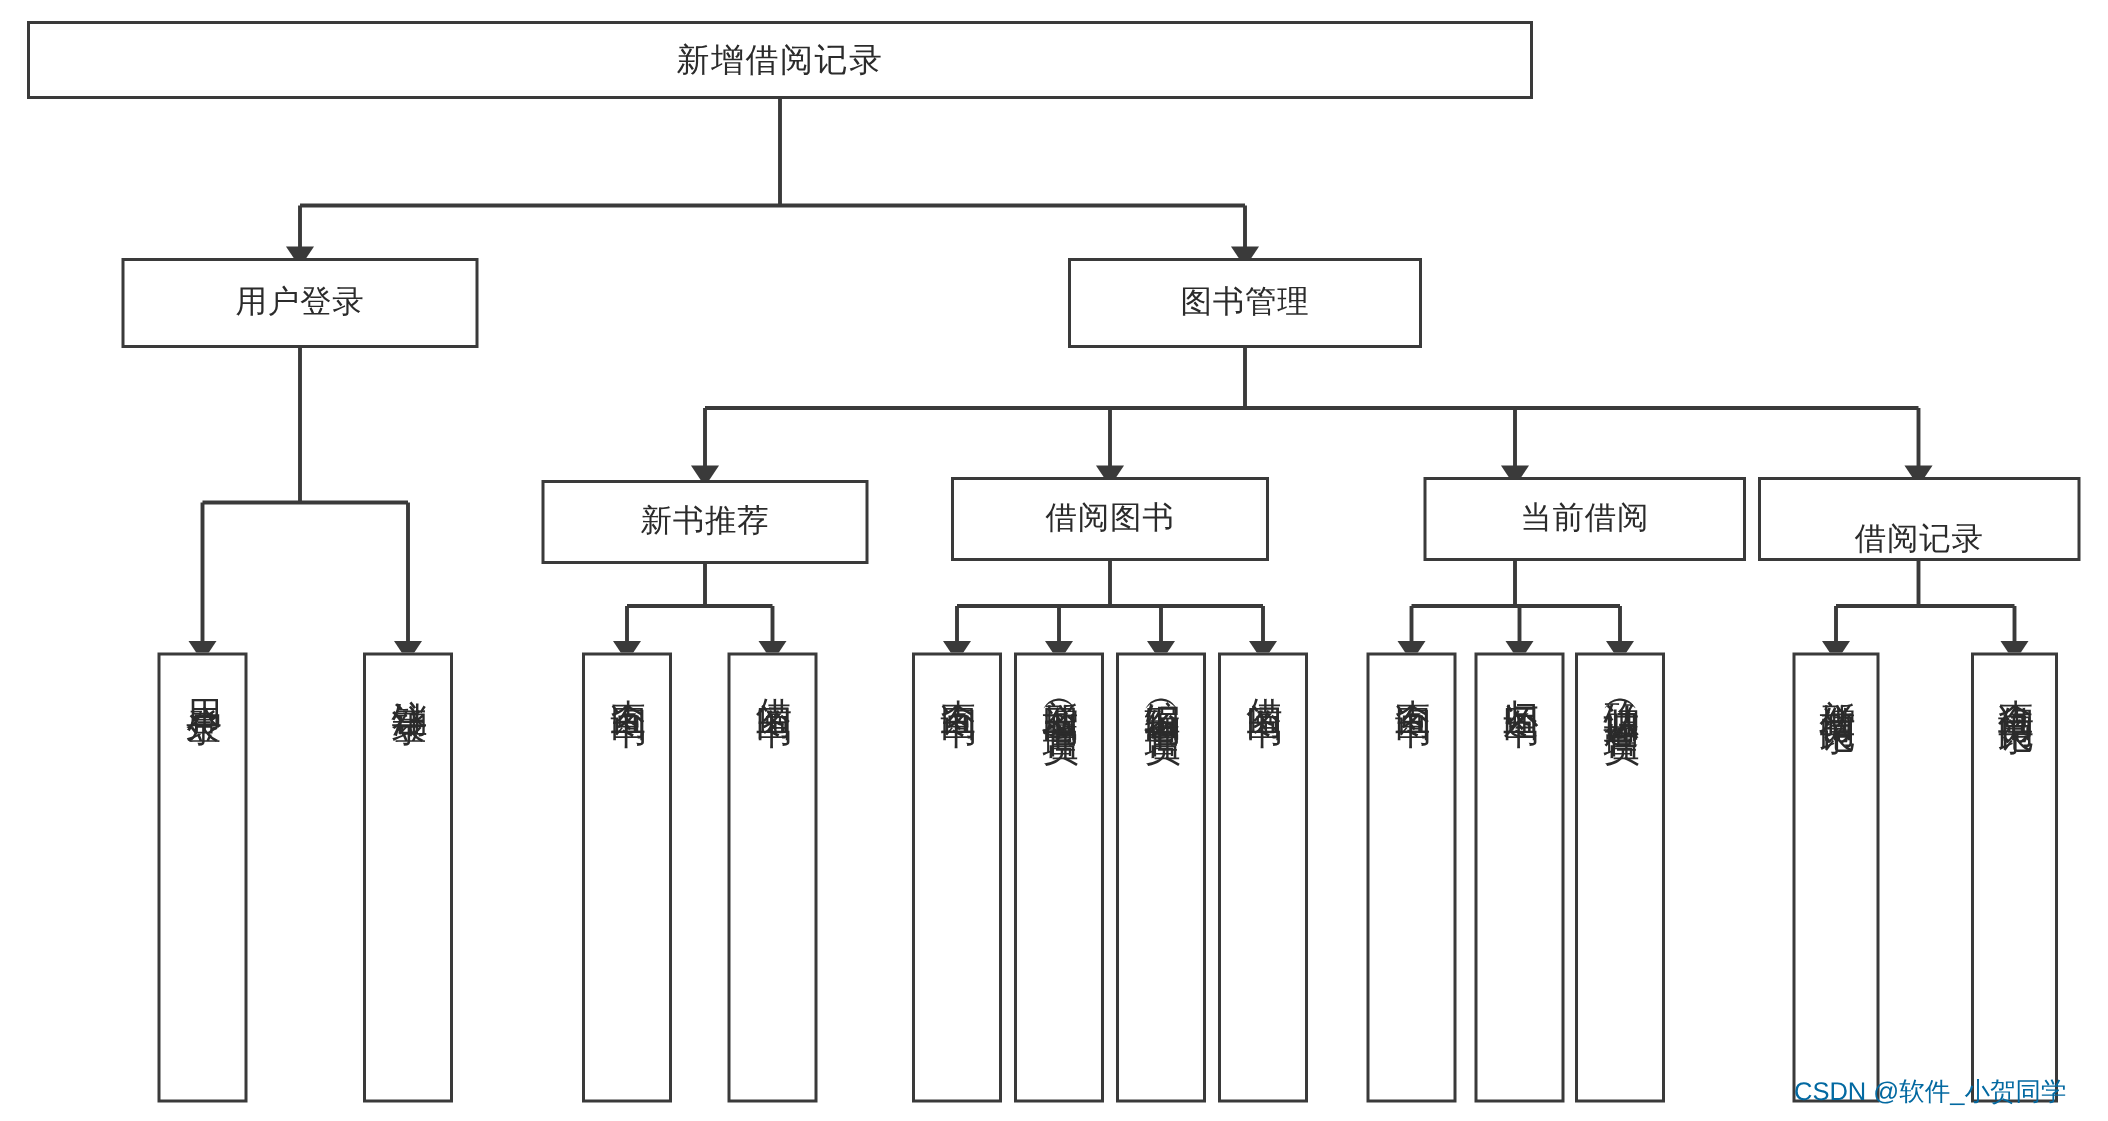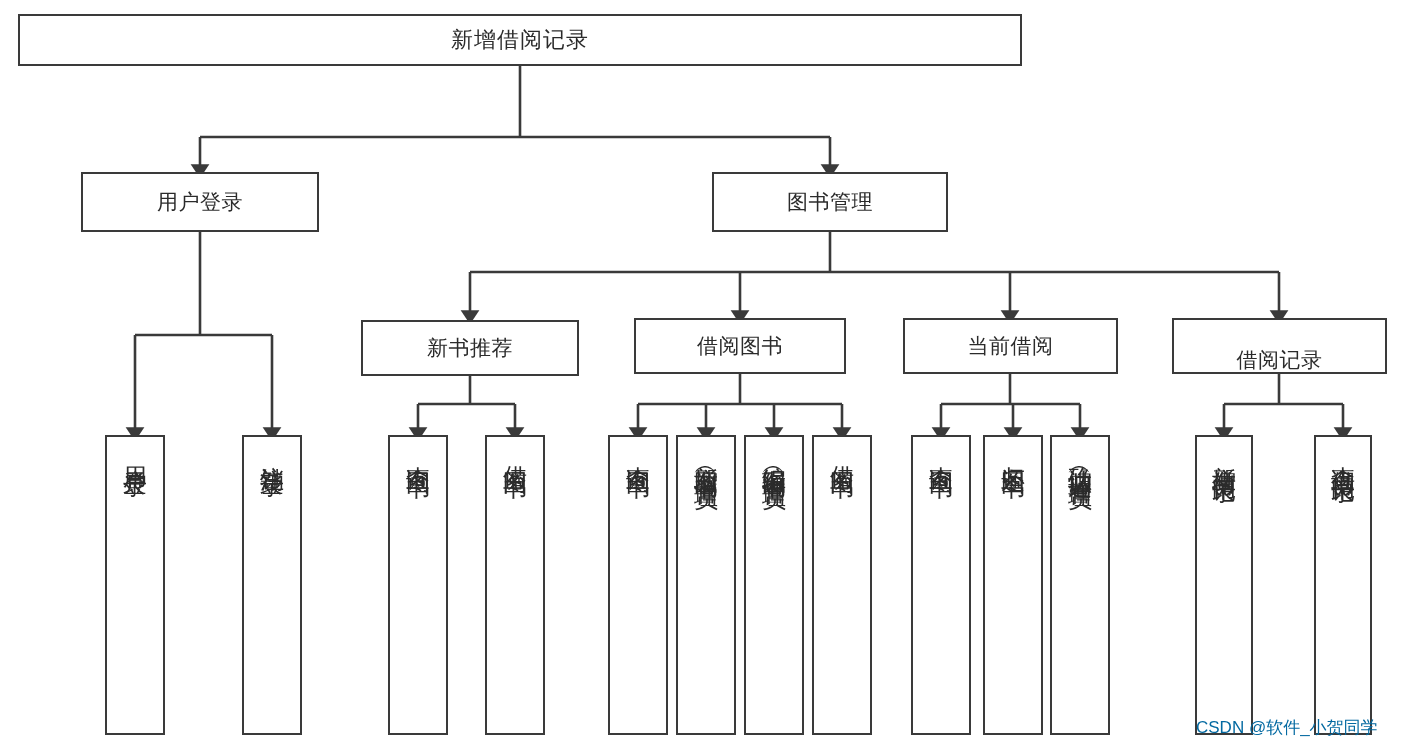--- a/index.html
+++ b/index.html
@@ -120,30 +120,30 @@
       </g>
   </svg>
 
   <div id="nodes-layer">
       <div class="node root horizontal" style="left: 18px; top: 14px; width: 1004px; height: 52px;">
         <div class="node-label">新增借阅记录</div>
       </div>
       <div class="node level2 horizontal" style="left: 81px; top: 172px; width: 238px; height: 60px;">
         <div class="node-label">用户登录</div>
       </div>
-      <div class="node level2 horizontal" style="left: 712px; top: 172px; width: 236px; height: 60px;">
+      <div class="node level2 horizontal" style="left: 712px; top: 172px; width: 236px; height: 60px; font-family: Liberation Serif, serif;">
         <div class="node-label">图书管理</div>
       </div>
       <div class="node level3 horizontal" style="left: 361px; top: 320px; width: 218px; height: 56px;">
         <div class="node-label">新书推荐</div>
       </div>
       <div class="node level3 horizontal" style="left: 634px; top: 318px; width: 212px; height: 56px;">
         <div class="node-label">借阅图书</div>
       </div>
-      <div class="node level3 horizontal" style="left: 903px; top: 318px; width: 215px; height: 56px;">
+      <div class="node level3 horizontal" style="left: 949px; top: 318px; width: 215px; height: 56px;">
         <div class="node-label">当前借阅</div>
       </div>
       <div class="node level3 horizontal" style="left: 1172px; top: 318px; width: 215px; height: 56px; align-items: flex-end;">
         <div class="node-label">借阅记录</div>
       </div>
       <div class="node leaf vertical" style="left: 105px; top: 435px; width: 60px; height: 300px;">
         <div class="node-label">用户登录</div>
       </div>
       <div class="node leaf vertical" style="left: 242px; top: 435px; width: 60px; height: 300px;">
         <div class="node-label">注销登录</div>

